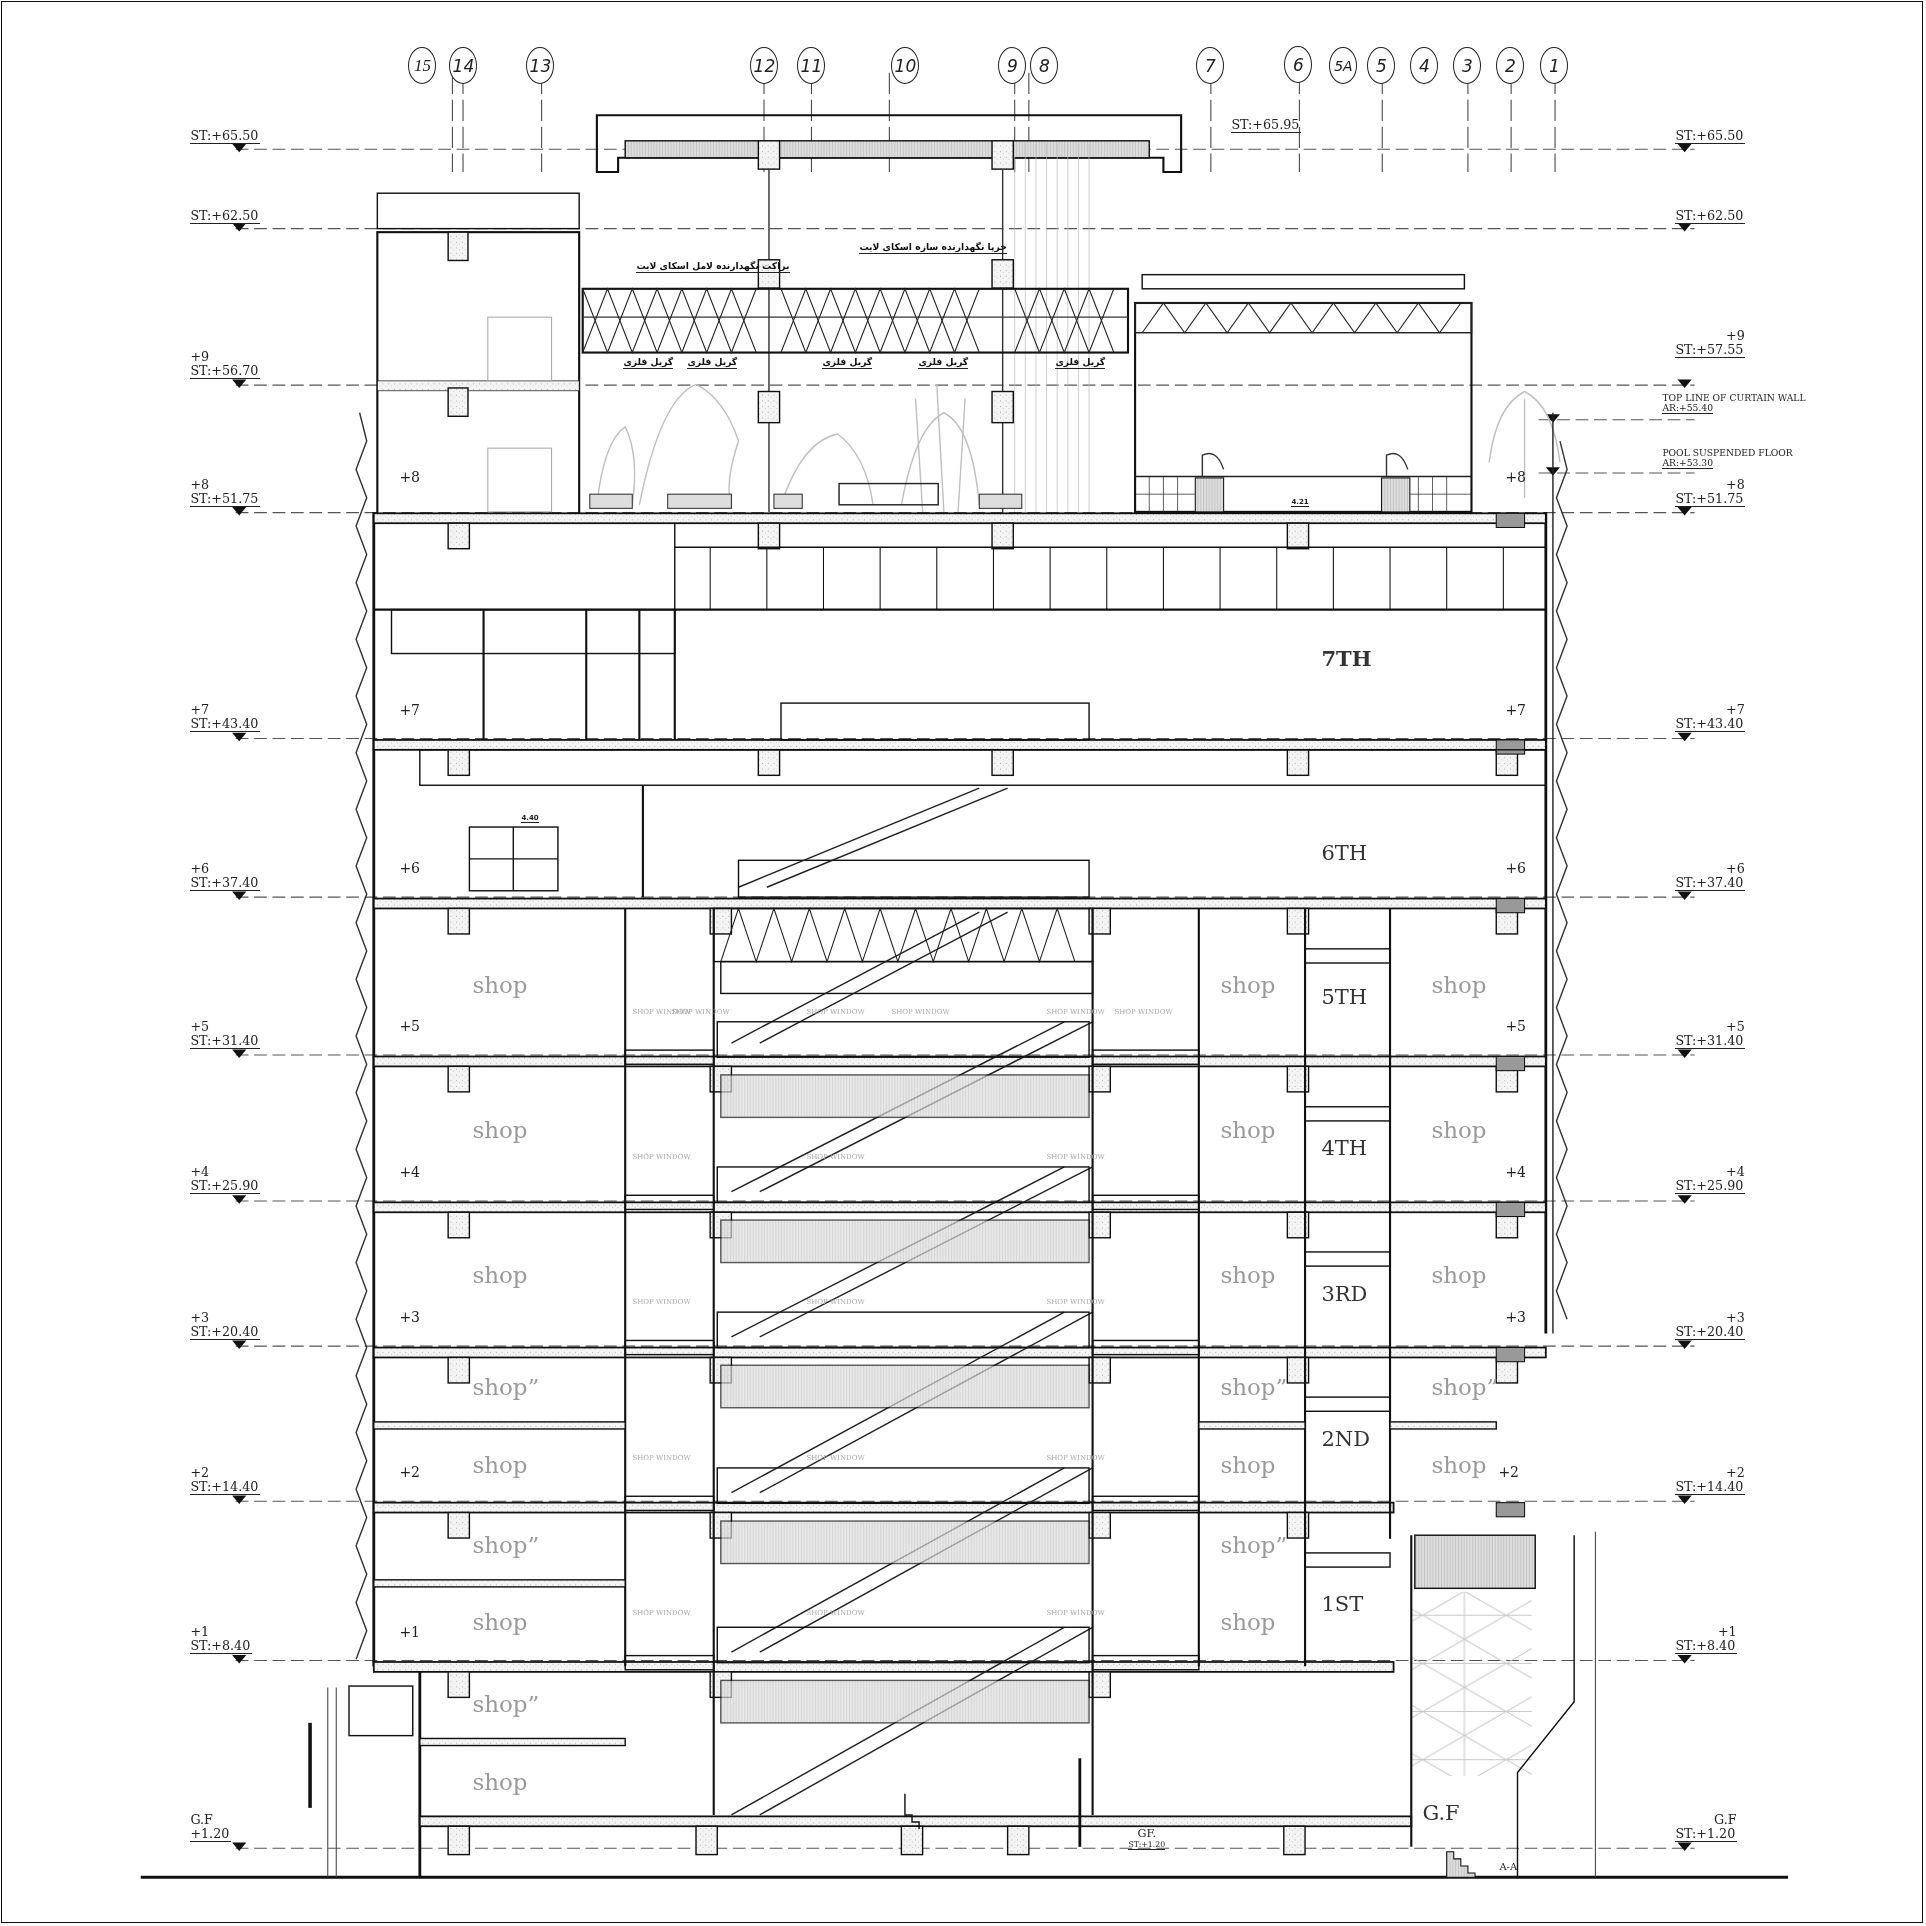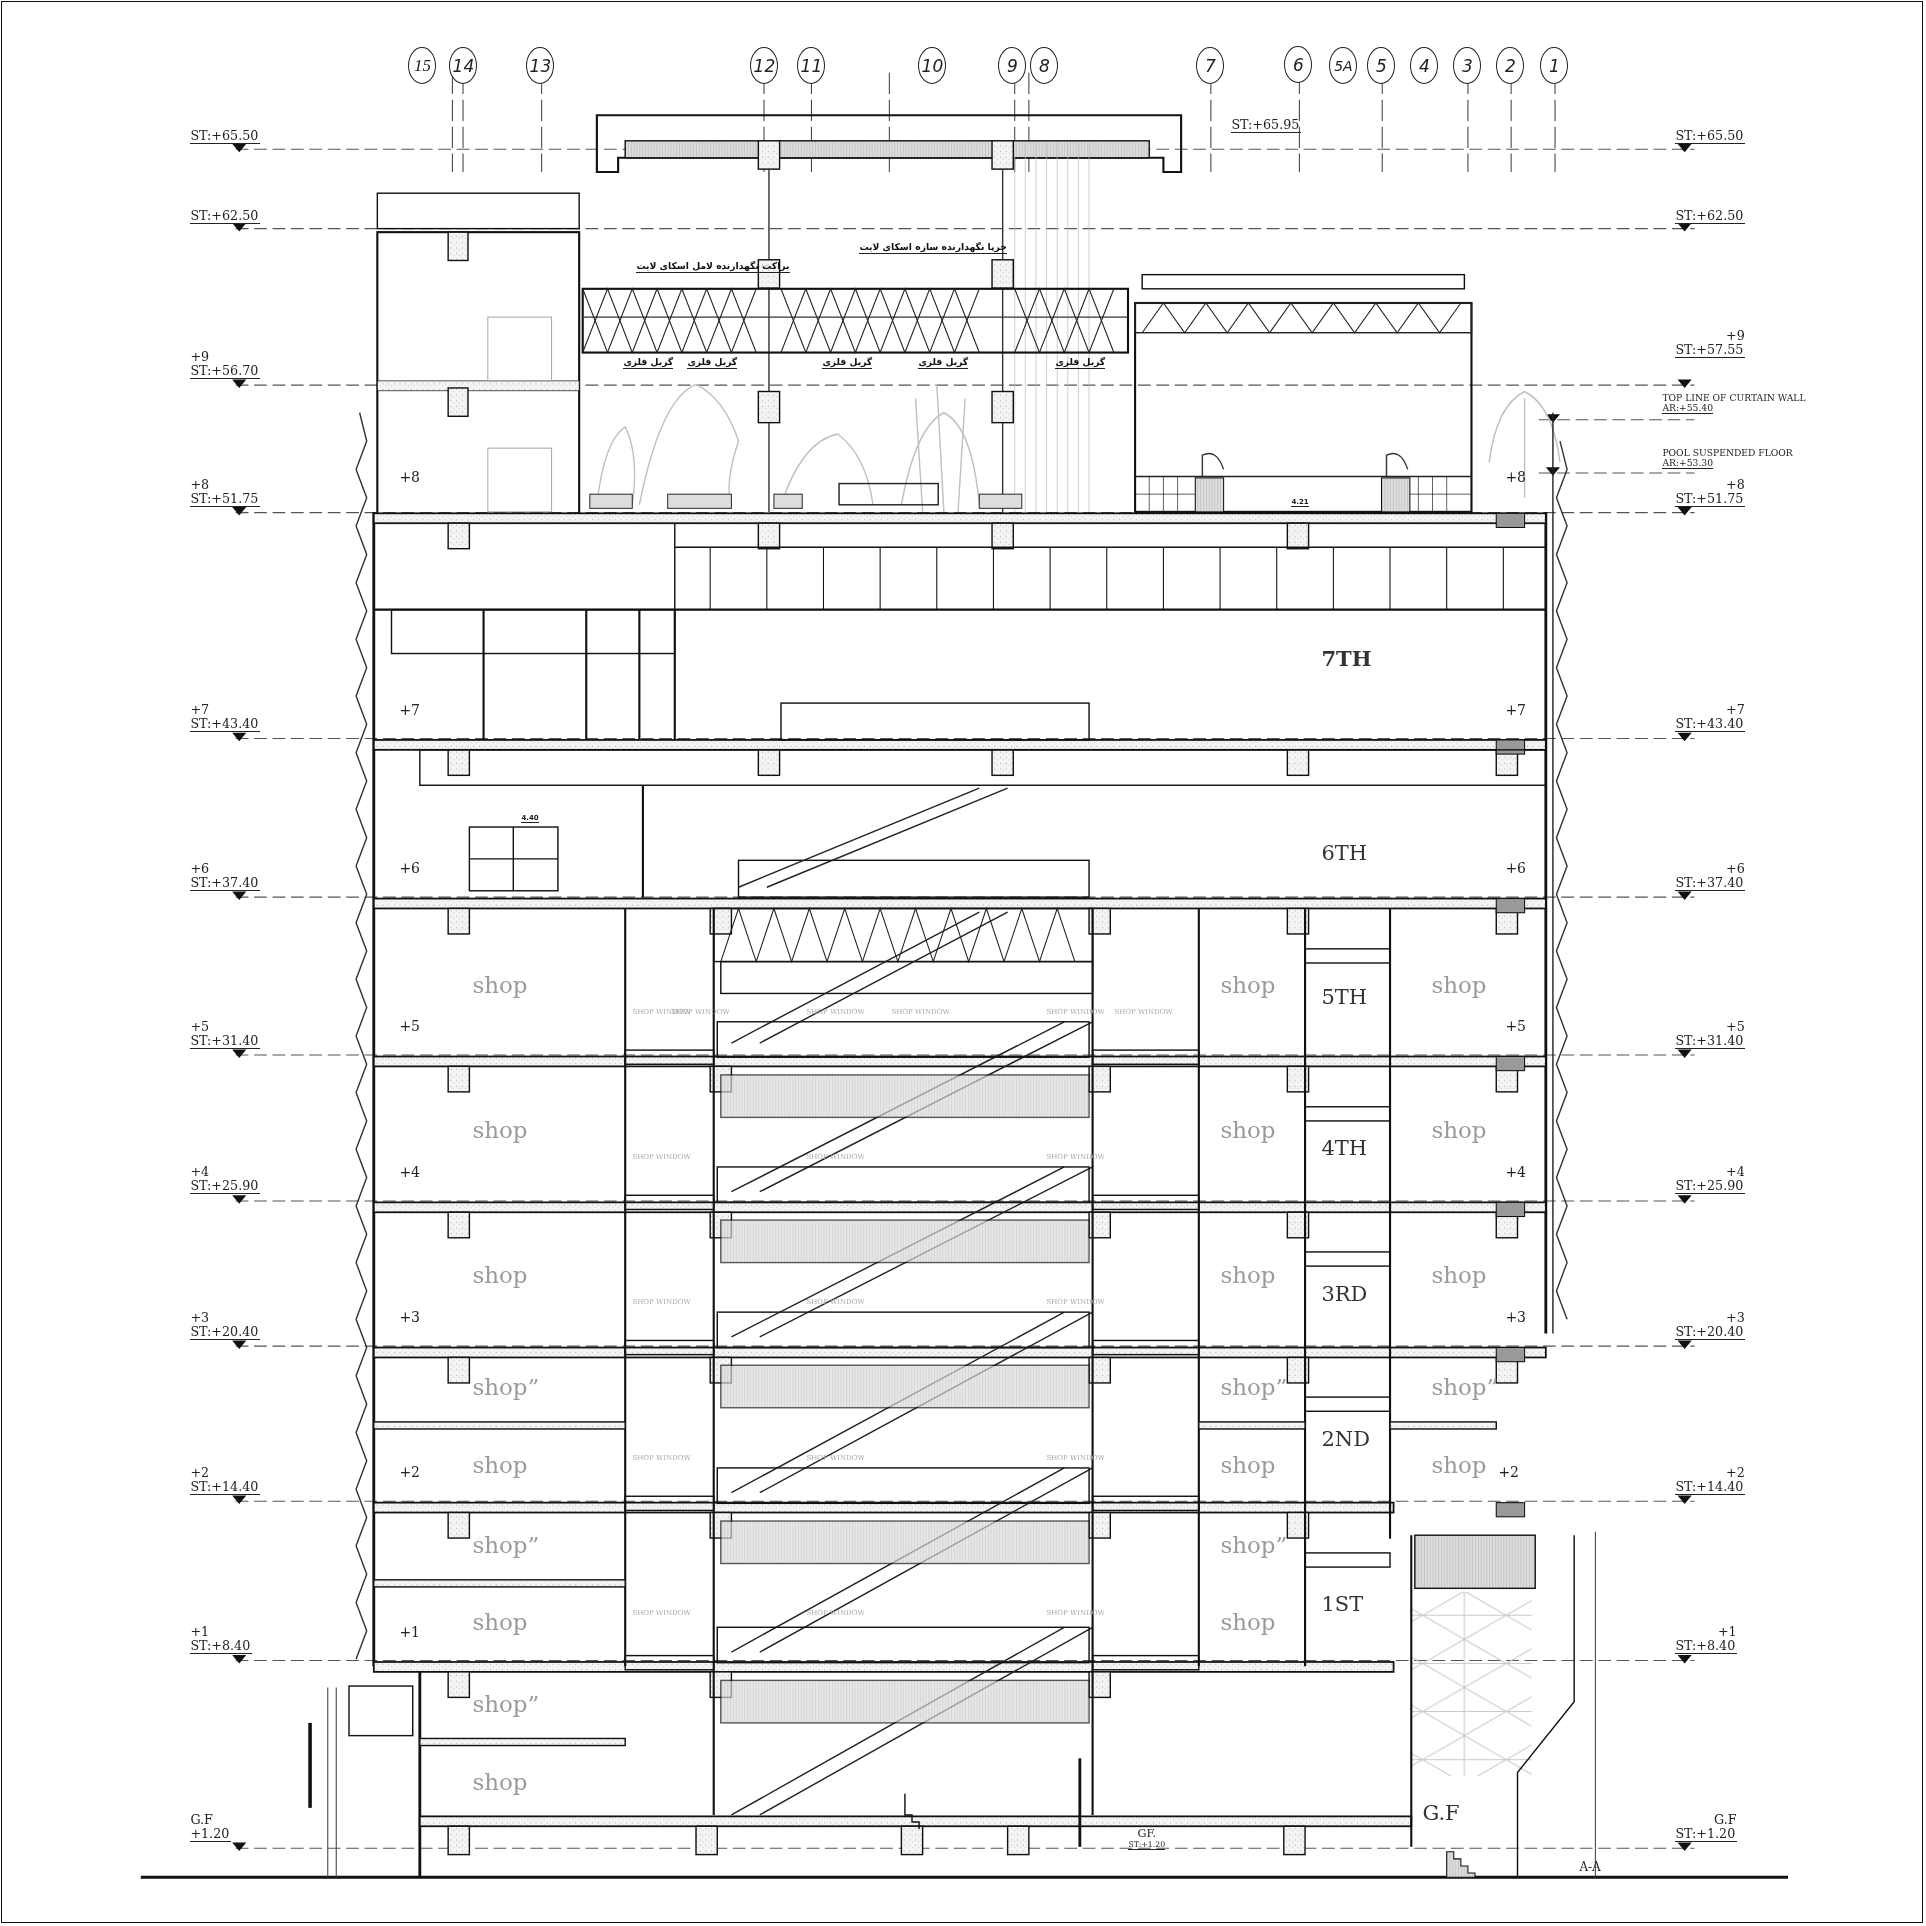--- a/index.html
+++ b/index.html
@@ -385,21 +385,21 @@
   <line x1="460" y1="2380" x2="460" y2="2648" stroke="#444" stroke-width="1.5"></line>
   <line x1="472" y1="2380" x2="472" y2="2648" stroke="#444" stroke-width="1.5"></line>
   <line x1="435" y1="2430" x2="435" y2="2550" stroke="#111" stroke-width="5"></line>
 </svg>
 
 <div class="bubble" style="left:406px;top:45px;font-family:Liberation Serif, serif;">15</div>
 <div class="bubble" style="left:447px;top:45px;">14</div>
 <div class="bubble" style="left:524px;top:45px;">13</div>
 <div class="bubble" style="left:748px;top:45px;">12</div>
 <div class="bubble" style="left:795px;top:45px;text-align:right;">11</div>
-<div class="bubble" style="left:916px;top:45px;">10</div>
+<div class="bubble" style="left:889px;top:45px;">10</div>
 <div class="bubble" style="left:996px;top:45px;">9</div>
 <div class="bubble" style="left:1028px;top:45px;">8</div>
 <div class="bubble" style="left:1194px;top:45px;">7</div>
 <div class="bubble" style="left:1282px;top:44px;">6</div>
 <div class="bubble" style="left:1327px;top:45px;font-size:14px;">5A</div>
 <div class="bubble" style="left:1365px;top:45px;">5</div>
 <div class="bubble" style="left:1408px;top:45px;">4</div>
 <div class="bubble" style="left:1451px;top:45px;">3</div>
 <div class="bubble" style="left:1494px;top:45px;">2</div>
 <div class="bubble" style="left:1538px;top:45px;">1</div>
@@ -507,16 +507,16 @@
 <div class="innerlvl" style="left:1503px;top:700px;">+7</div>
 <div class="innerlvl" style="left:1503px;top:858px;">+6</div>
 <div class="innerlvl" style="left:1503px;top:1016px;">+5</div>
 <div class="innerlvl" style="left:1503px;top:1162px;">+4</div>
 <div class="innerlvl" style="left:1503px;top:1307px;">+3</div>
 <div class="innerlvl" style="left:1496px;top:1462px;">+2</div>
 
 <div class="small-ar" style="left:1289px;top:496px;font-size:7px;">4.21</div>
 <div class="small-ar" style="left:519px;top:812px;font-size:7px;">4.40</div>
 
-<div class="lvl" style="left:1577px;top:1858px;font-size:12px;">A-A</div>
+<div class="lvl" style="left:1497px;top:1858px;font-size:10px;">A-A</div>
 
 </div>
 
 
 </body></html>

